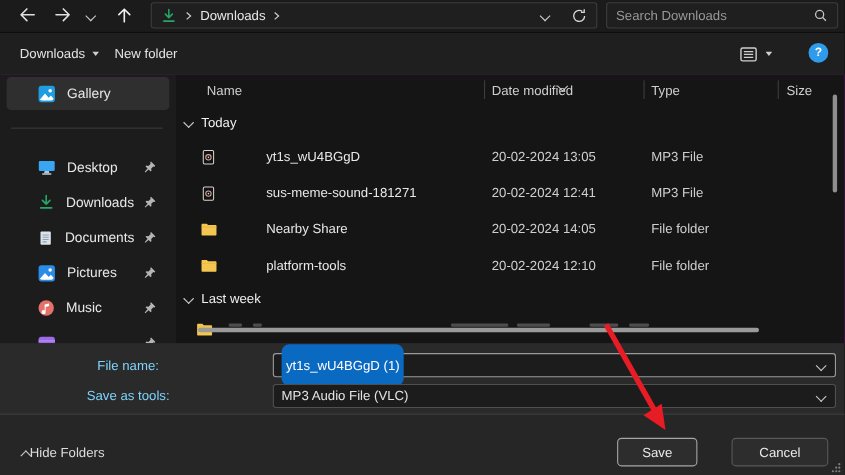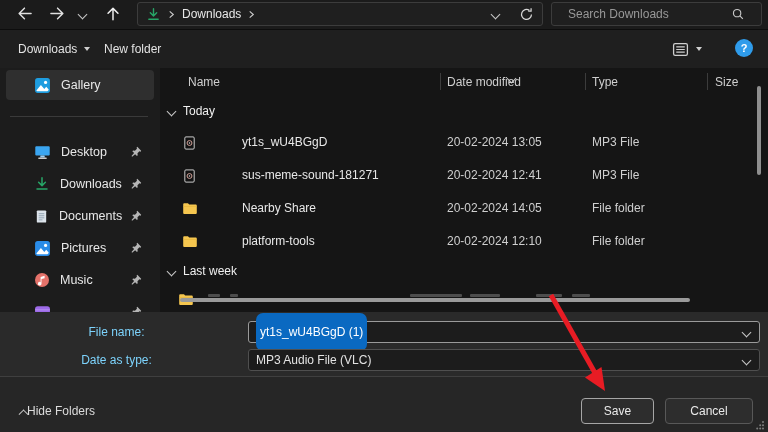--- a/index.html
+++ b/index.html
@@ -7,21 +7,21 @@
     font-family:"Liberation Sans",sans-serif;color:#e6e6e6;font-size:12px;}
 
   
   .navbar{position:absolute;top:0;left:0;right:0;height:29px;background:#1b1b1b;border-bottom:1px solid #0d0d0d;}
   .nav-btn{position:absolute;top:2px;width:26px;height:24px;display:flex;align-items:center;justify-content:center;border-radius:4px;}
   .addressbar{position:absolute;left:137px;top:2px;width:406px;height:24px;background:#1f1f1f;
     border:1px solid #3c3c3c;border-radius:3px;display:flex;align-items:center;padding:0 8px;box-sizing:border-box;gap:6px;}
   .addr-text{color:#e8e8e8;}
   .addr-spacer{flex:1;}
   .searchbox{position:absolute;left:551px;top:2px;width:211px;height:24px;background:#1f1f1f;
-    border:1px solid #3c3c3c;border-radius:3px;display:flex;align-items:center;padding:0 16px;box-sizing:border-box;}
+    border:1px solid #3c3c3c;border-radius:3px;display:flex;align-items:center;padding:0 8px;box-sizing:border-box;}
   .searchbox .ph{flex:1;color:#989898;}
 
   
   .toolbar{position:absolute;top:30px;left:0;right:0;height:38px;background:#1f1f1f;}
   .tb-btn{position:absolute;top:7px;height:24px;display:flex;align-items:center;gap:7px;padding:0 8px;border-radius:4px;color:#e3e3e3;}
   .caret{width:0;height:0;border-left:3.5px solid transparent;border-right:3.5px solid transparent;border-top:4.5px solid #cfcfcf;}
   .help-circle{position:absolute;left:735px;top:9px;width:18px;height:18px;border-radius:50%;background:#2f9ceb;
     color:#fff;font-weight:bold;font-size:11px;display:flex;align-items:center;justify-content:center;}
 
   
@@ -53,21 +53,21 @@
   .bottom{position:absolute;left:0;top:312px;right:0;height:120px;background:#2a2a2a;}
   .form-label{position:absolute;left:0;width:233px;height:22px;line-height:22px;text-align:center;color:#7dd3fc;}
   .field{position:absolute;left:248px;width:512px;height:22px;box-sizing:border-box;background:#1c1c1c;
     border-radius:3px;display:flex;align-items:center;padding:0 7px;}
   .field .fld-chev{position:absolute;right:9px;top:7px;}
   .sel-text{background:#0a69c1;color:#fff;padding:12px 4px;border-radius:7px;}
   .footer{position:absolute;left:0;top:64px;right:0;height:56px;background:#262626;border-top:1px solid #3f3f3f;}
   .hidefolders{position:absolute;left:20px;top:27px;display:flex;align-items:center;color:#dcdcdc;}
   .btn{position:absolute;top:21px;height:26px;box-sizing:border-box;background:#2d2d2d;border-radius:4px;
     color:#eaeaea;display:flex;align-items:center;justify-content:center;}
-  .btn.save{left:561px;width:73px;border:1px solid #a6a6a6;margin-left:20px;}
+  .btn.save{left:561px;width:73px;border:1px solid #a6a6a6;}
   .btn.cancel{left:665px;width:88px;border:1px solid #585858;}
   .grip{position:absolute;right:3px;bottom:3px;}
 
   .arrow-overlay{position:absolute;left:0;top:0;width:768px;height:432px;pointer-events:none;z-index:20;}
   svg{display:block;}
 </style>
 </head>
 <body>
 
 <div class="dialog">
@@ -357,21 +357,21 @@
     </div>
   </div>
 
   <div class="bottom">
     <div class="form-label" style="top:9px">File name:</div>
     <div class="field" style="top:9px;border:1px solid #9a9a9a">
       <span class="sel-text">yt1s_wU4BGgD (1)</span>
       <span class="fld-chev chev"></span>
     </div>
 
-    <div class="form-label" style="top:37px">Date as type:</div>
+    <div class="form-label" style="top:37px">Save as tools:</div>
     <div class="field" style="top:37px;border:1px solid #4f4f4f">
       <span style="color:#e3e3e3">MP3 Audio File (VLC)</span>
       <span class="fld-chev chev"></span>
     </div>
 
     <div class="footer">
       <div class="hidefolders">
         <span class="chev up"></span>
         <span>Hide Folders</span>
       </div>

